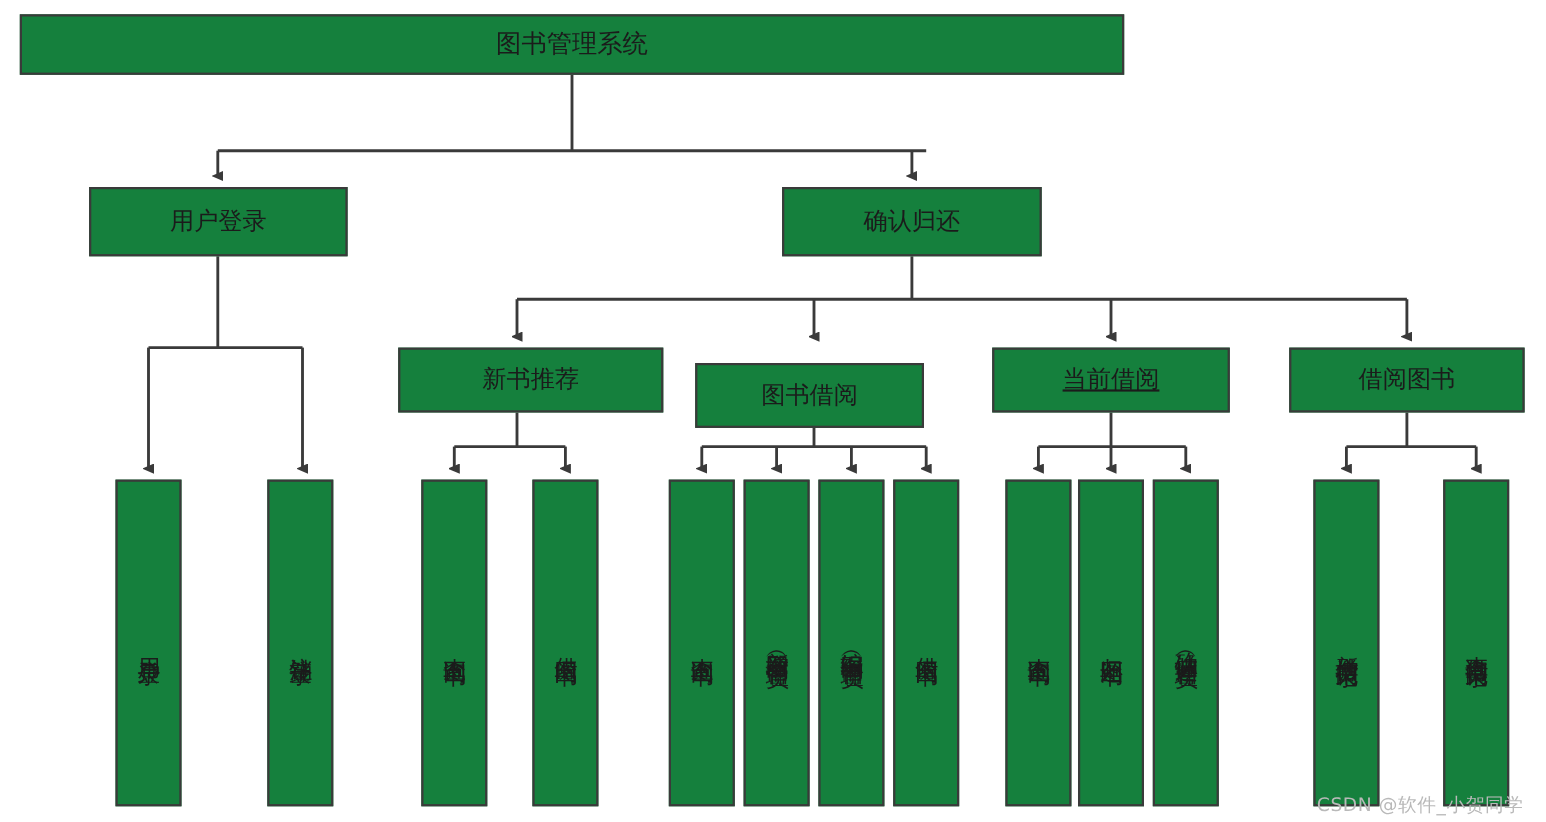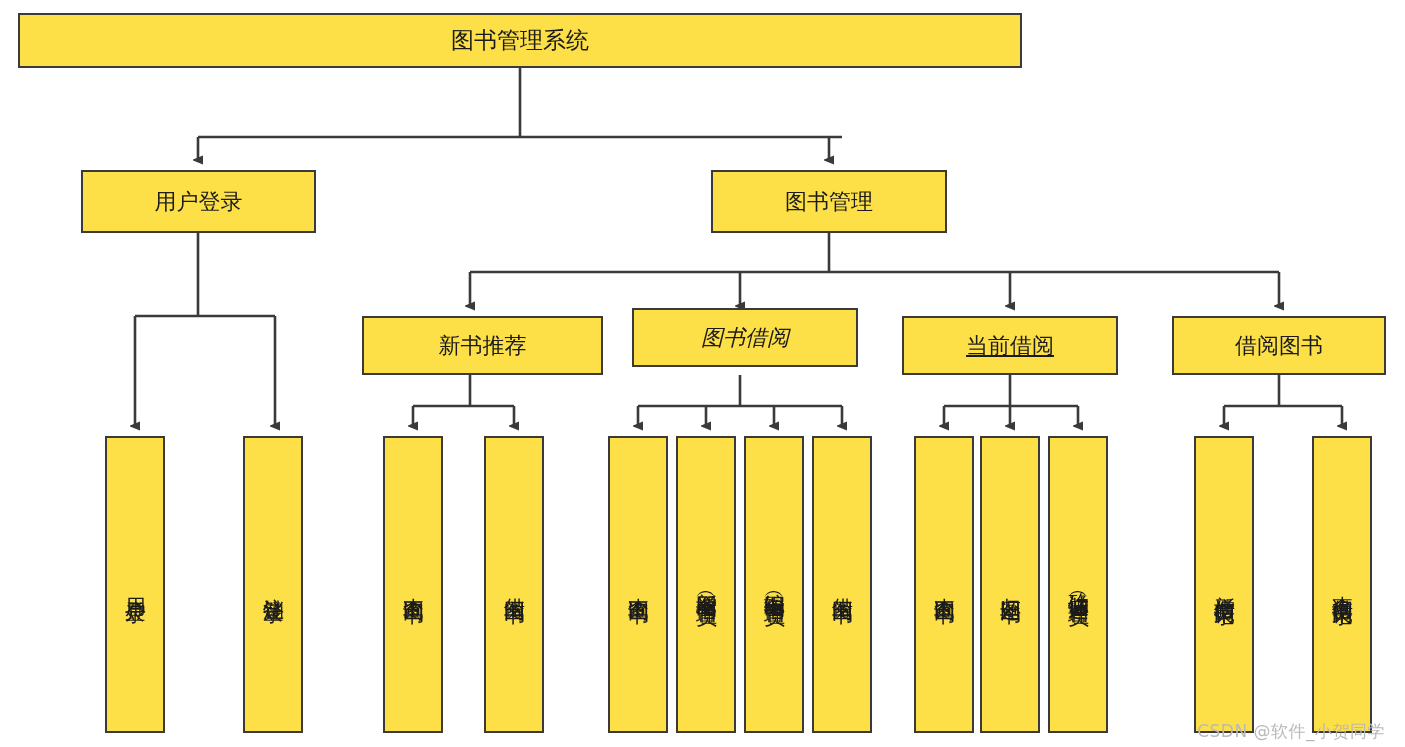--- a/index.html
+++ b/index.html
@@ -23,21 +23,21 @@
     position: absolute;
     left: 0;
     top: 0;
     width: 1405px;
     height: 747px;
   }
   .node {
     position: absolute;
     box-sizing: border-box;
     border: 2px solid #3a3a3a;
-    background: #fde047;
+    background: #15803d;
     display: flex;
     align-items: center;
     justify-content: center;
     color: #1b1b1b;
   }
   .node .label {
     text-align: center;
     line-height: 1.18;
     white-space: nowrap;
   }
@@ -120,27 +120,27 @@
   </svg>
 
   <div class="node horizontal" id="node-root" style="left:18px; top:13px; width:1004px; height:55px;">
     <span class="label">图书管理系统</span>
   </div>
 
   <div class="node horizontal" style="left:81px; top:170px; width:235px; height:63px;">
     <span class="label">用户登录</span>
   </div>
   <div class="node horizontal" style="left:711px; top:170px; width:236px; height:63px;">
-    <span class="label">图书管理</span>
+    <span class="label">确认归还</span>
   </div>
 
   <div class="node horizontal" style="left:362px; top:316px; width:241px; height:59px;">
     <span class="label">新书推荐</span>
   </div>
-  <div class="node horizontal" style="left:632px; top:308px; width:226px; height:59px;font-style:italic;">
+  <div class="node horizontal" style="left:632px; top:330px; width:208px; height:59px;">
     <span class="label">图书借阅</span>
   </div>
   <div class="node horizontal" style="left:902px; top:316px; width:216px; height:59px;text-decoration:underline;">
     <span class="label">当前借阅</span>
   </div>
   <div class="node horizontal" style="left:1172px; top:316px; width:214px; height:59px;">
     <span class="label">借阅图书</span>
   </div>
 
   <div class="node vertical" style="left:105px; top:436px; width:60px; height:297px;">

